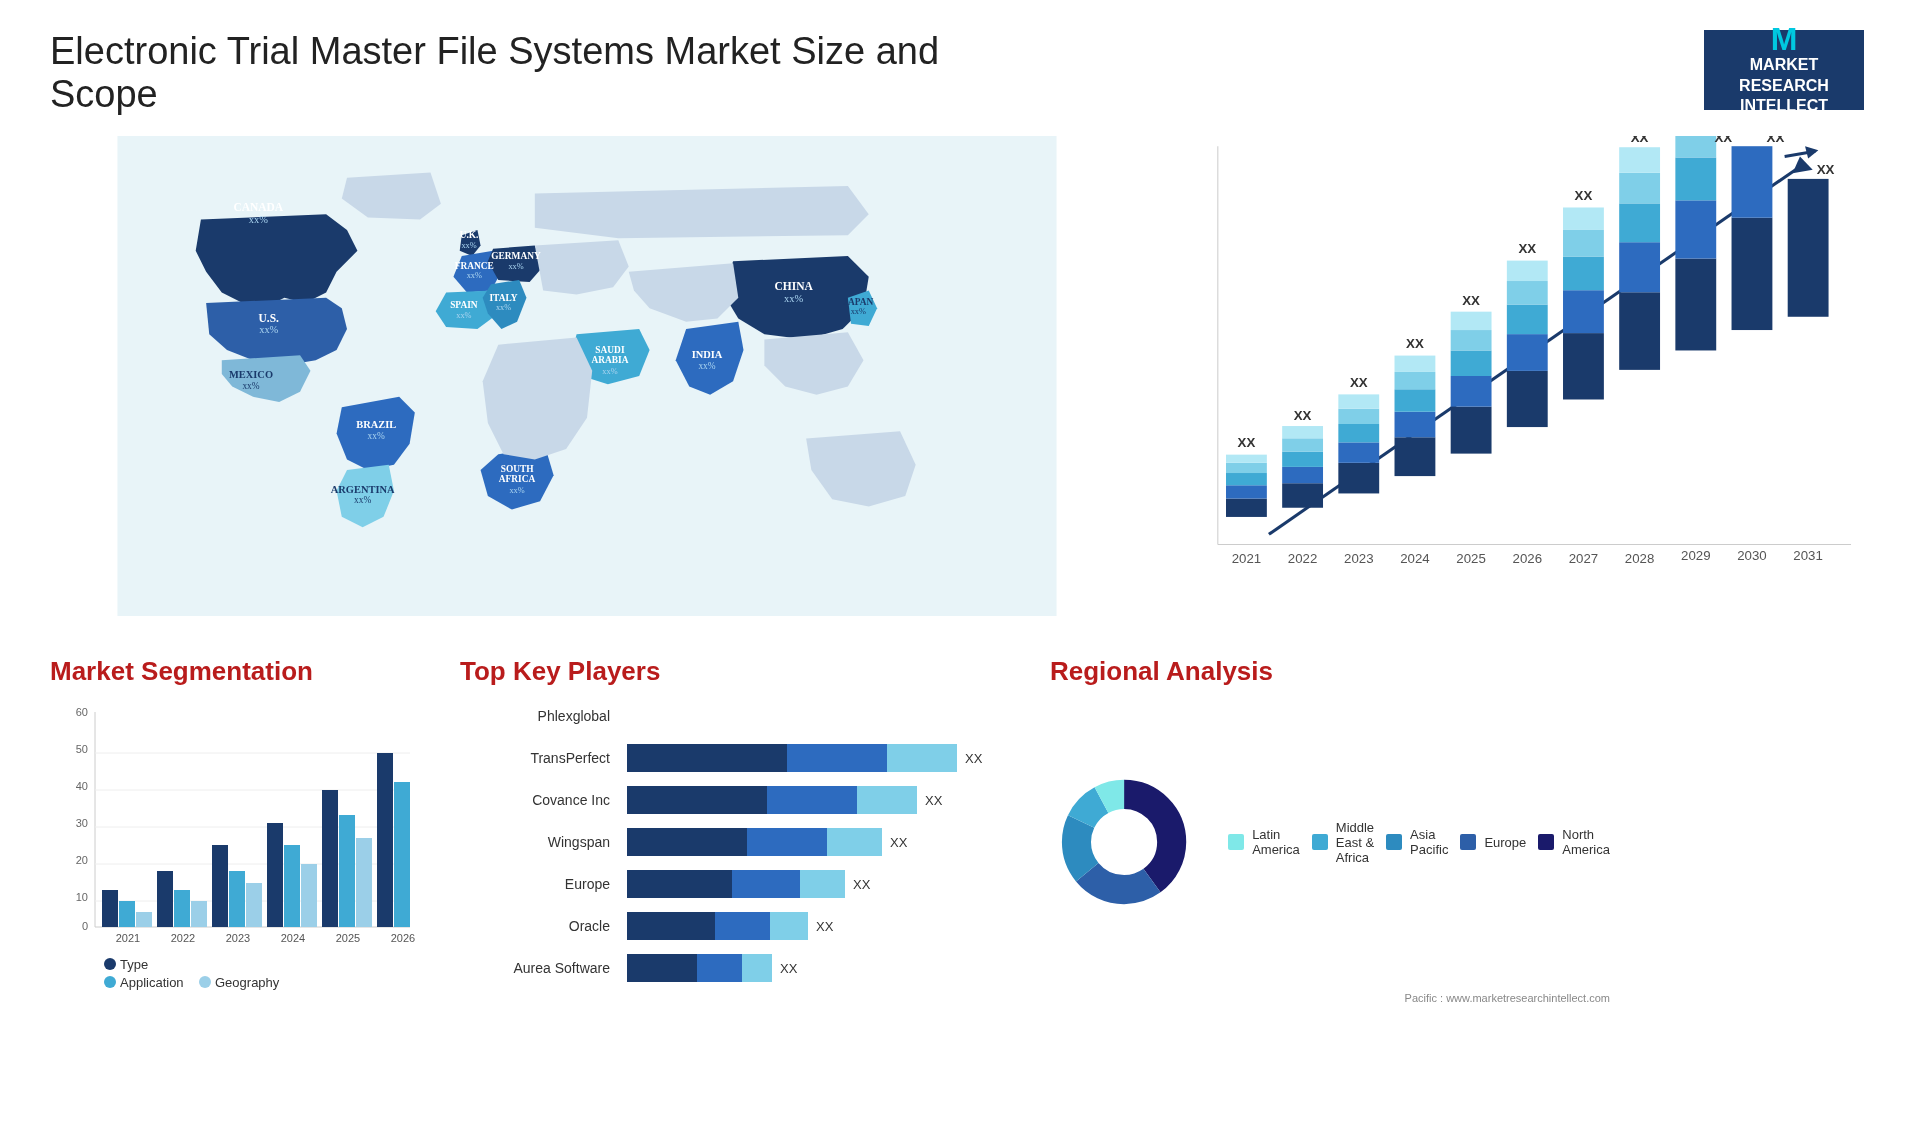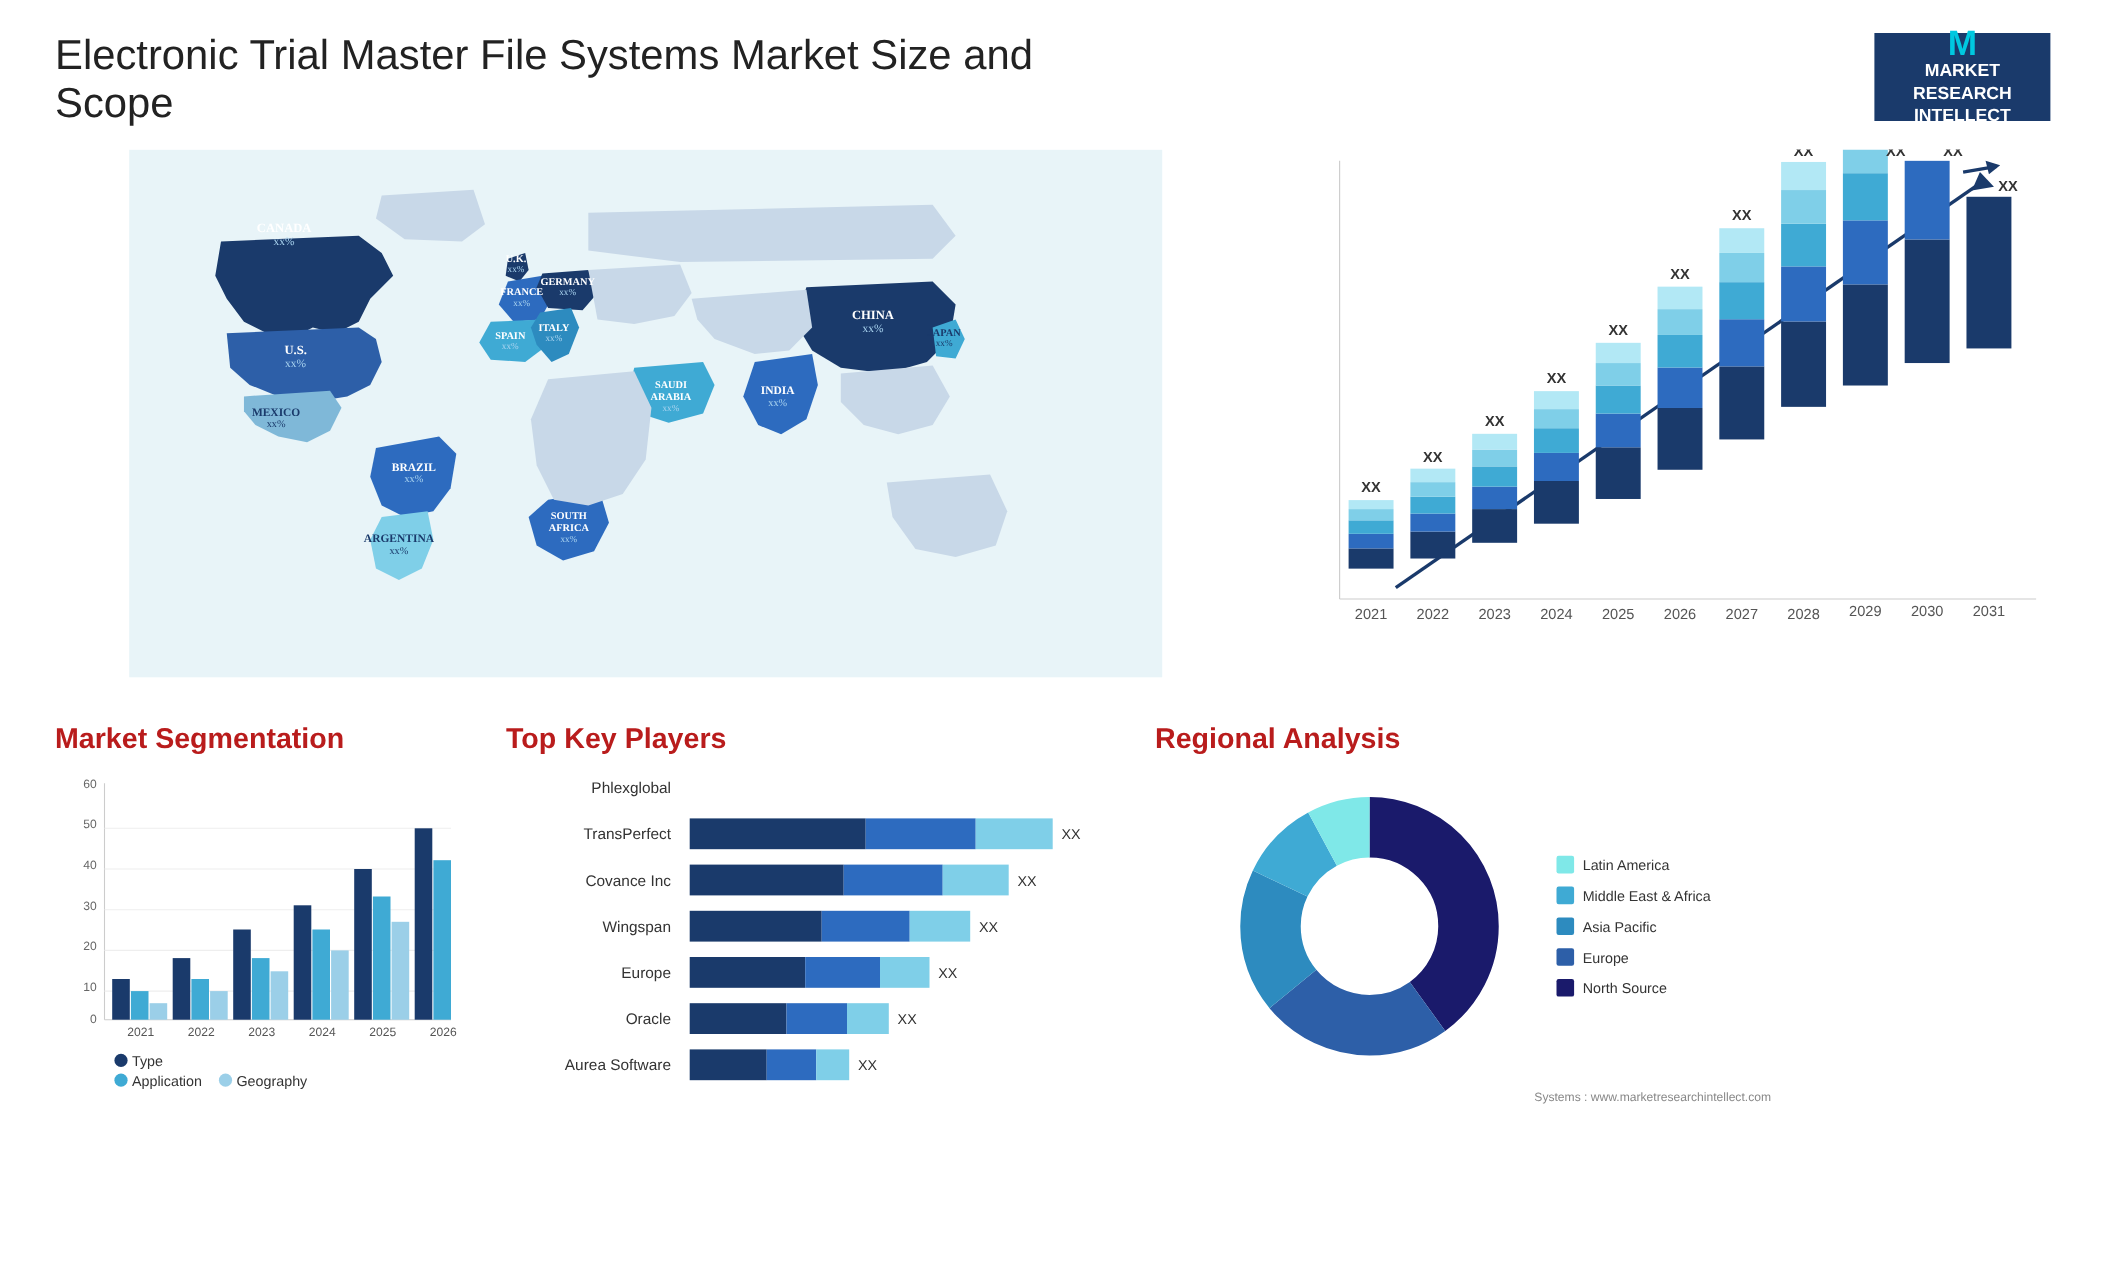--- a/index.html
+++ b/index.html
@@ -135,21 +135,21 @@
     
     .donut-container {
       display: flex;
       align-items: center;
       gap: 30px;
       justify-content: center;
       margin-top: 10px;
     }
     .donut-legend {
       display: flex;
-      flex-direction: column;
+      flex-direction: row;
       gap: 12px;
     }
     .donut-legend-item {
       display: flex;
       align-items: center;
       gap: 8px;
       font-size: 13px;
       color: #333;
     }
     .donut-legend-color {
@@ -563,21 +563,21 @@
           <div class="donut-legend-item">
             <div class="donut-legend-color" style="background:#2d8bbf;"></div>
             <span>Asia Pacific</span>
           </div>
           <div class="donut-legend-item">
             <div class="donut-legend-color" style="background:#2d5fa8;"></div>
             <span>Europe</span>
           </div>
           <div class="donut-legend-item">
             <div class="donut-legend-color" style="background:#1a1a6b;"></div>
-            <span>North Source</span>
+            <span>North America</span>
           </div>
         </div>
       </div>
-      <div class="source-text">Systems : www.marketresearchintellect.com</div>
+      <div class="source-text">Pacific : www.marketresearchintellect.com</div>
     </div>
 
   </div>
 </div>
 
 </body></html>

